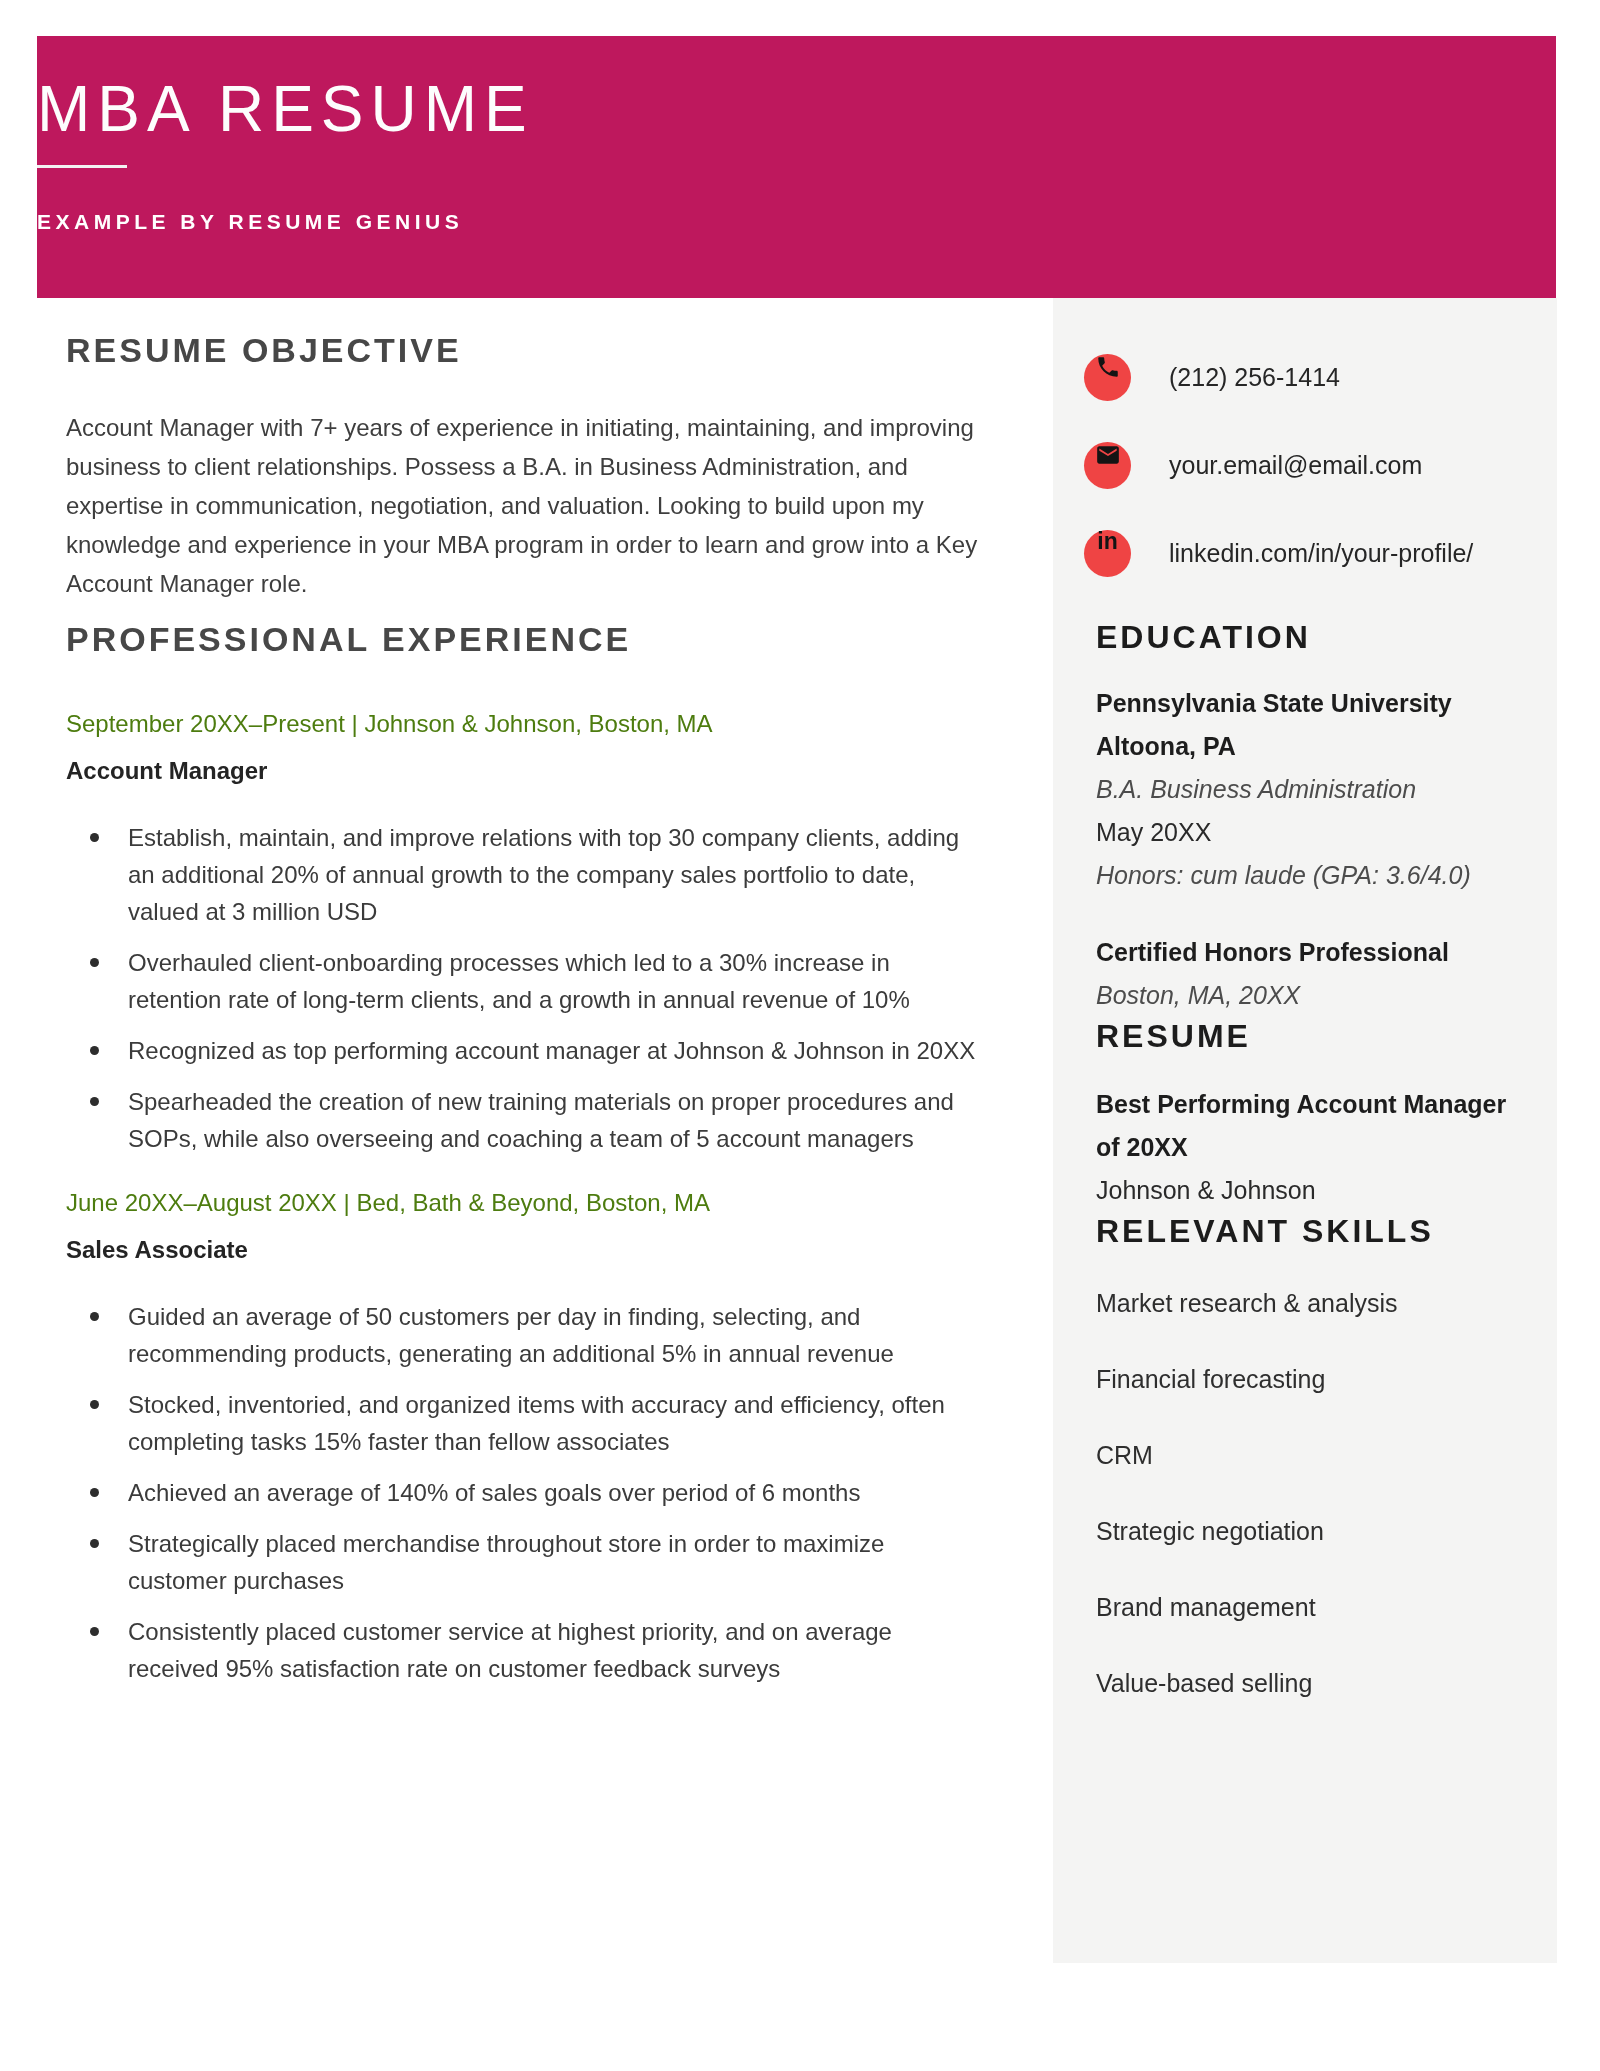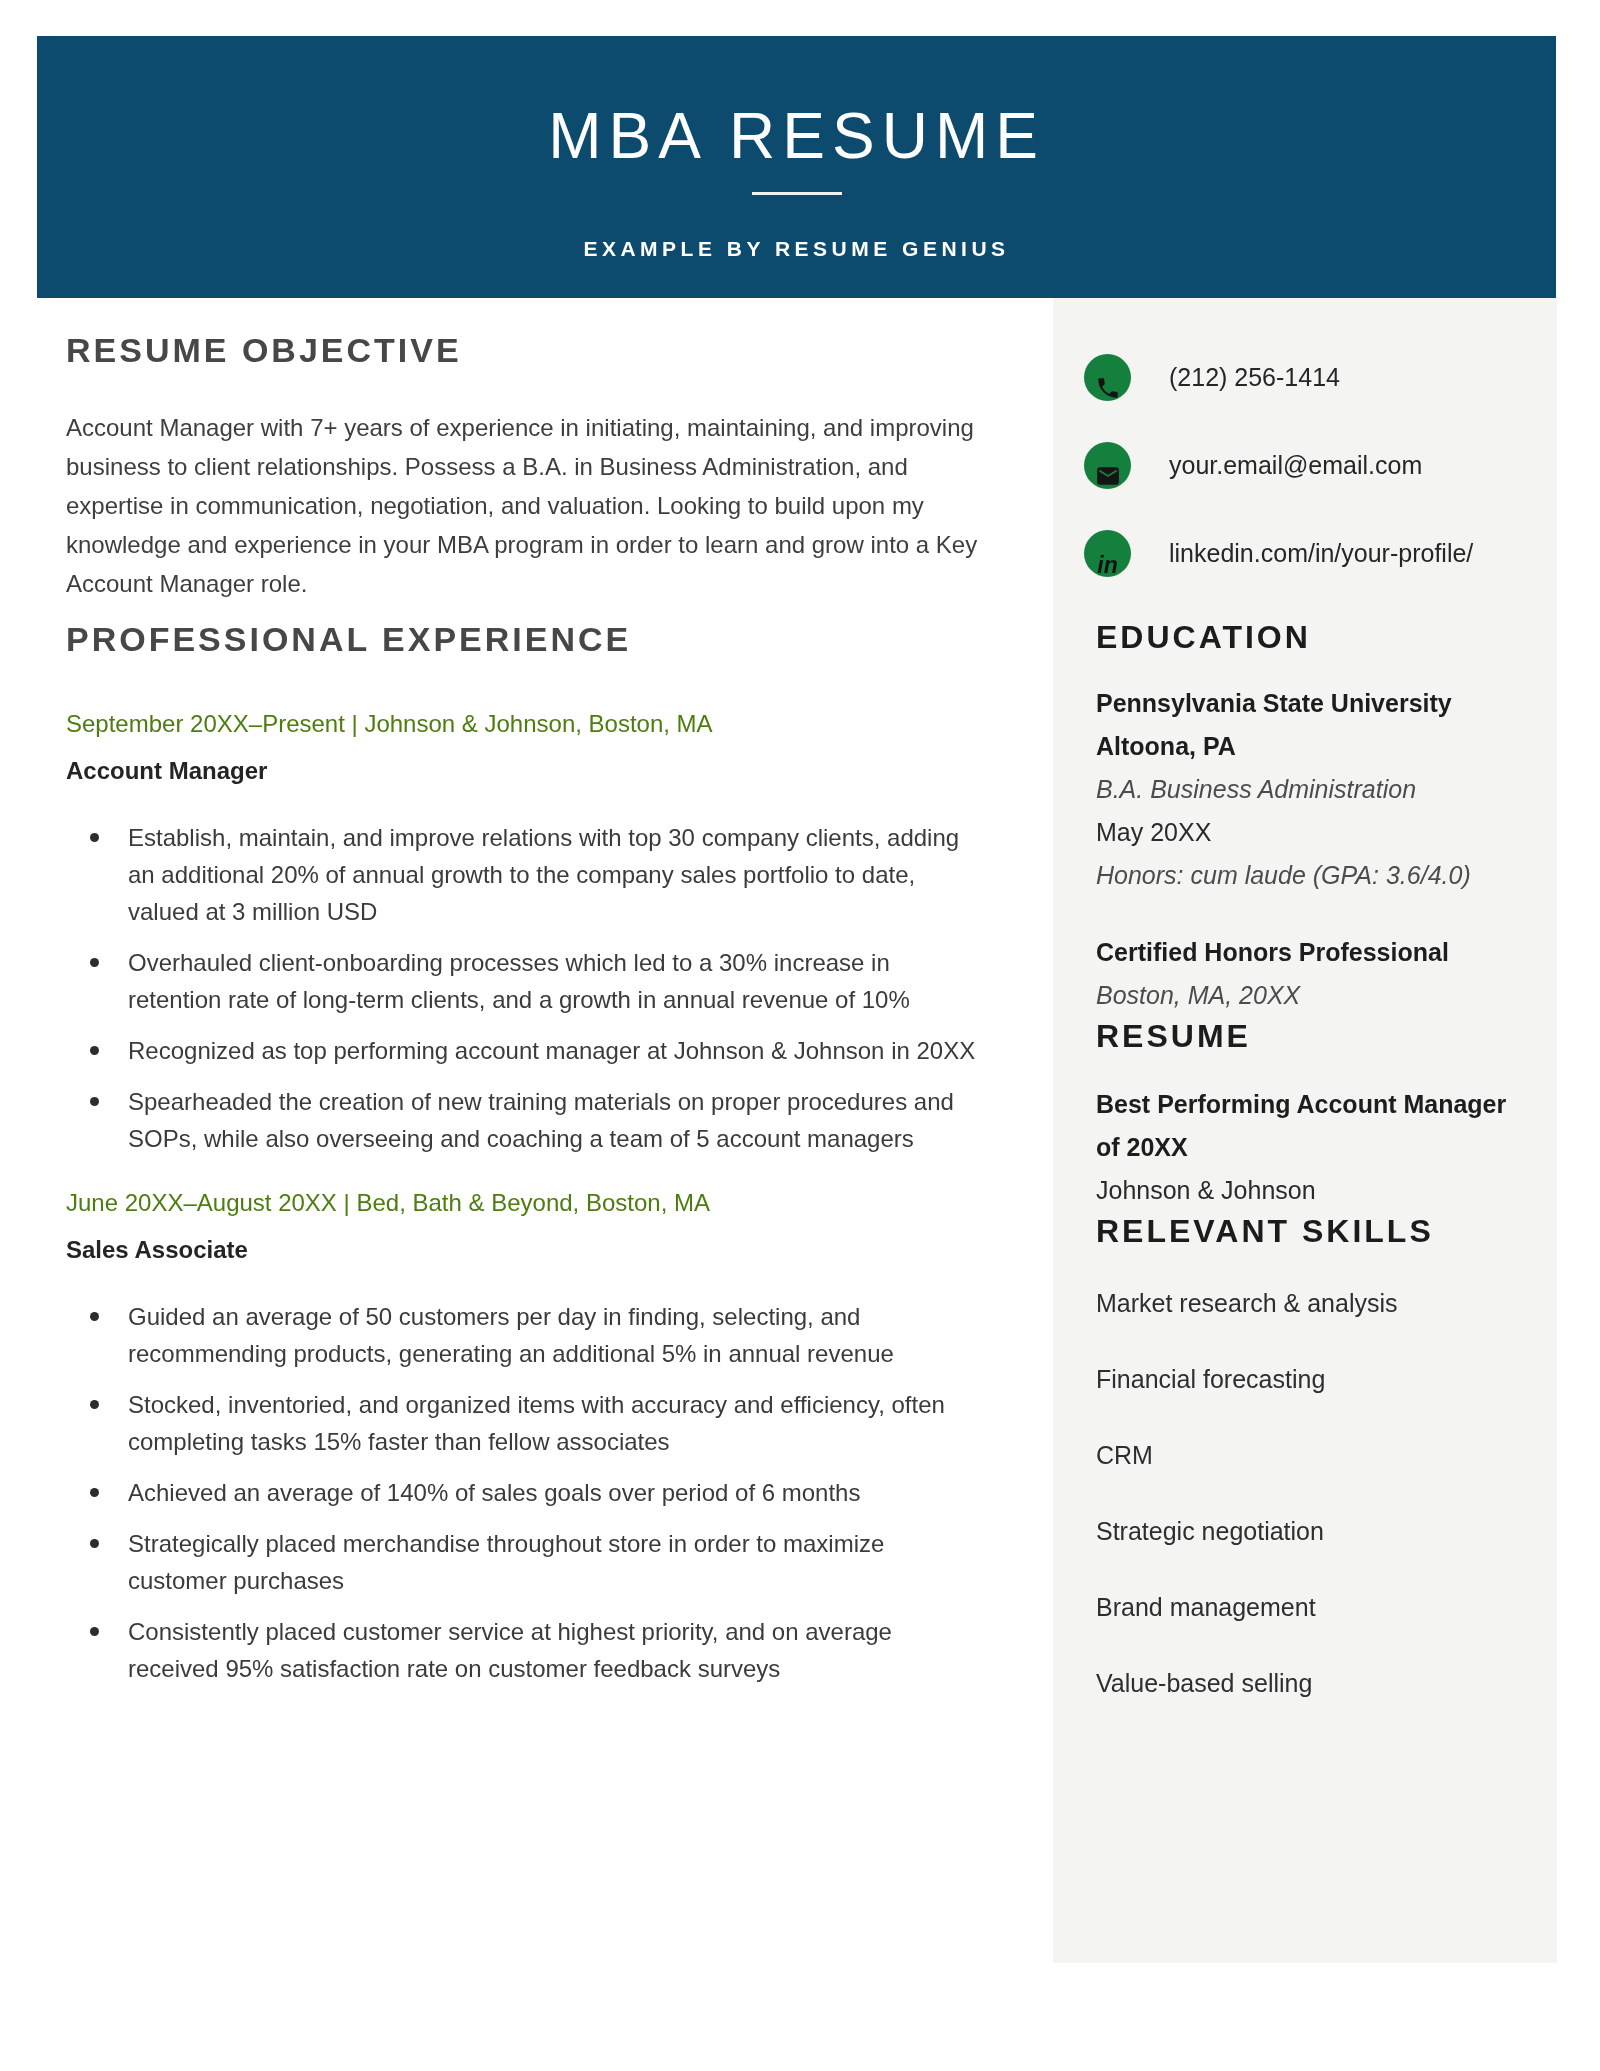--- a/index.html
+++ b/index.html
@@ -11,26 +11,26 @@
     background: #ffffff;
     font-family: "Liberation Sans", sans-serif;
     overflow: hidden;
   }
 
   
   .banner {
     position: absolute;
     left: 37px; top: 36px;
     width: 1519px; height: 262px;
-    background: #0c4a6e;
+    background: #be185d;
     color: #ffffff;
     display: flex;
     flex-direction: column;
-    align-items: center;
-    padding-top: 68px;
+    align-items: flex-start;
+    padding-top: 41px;
   }
   .banner-title {
     font-size: 64px;
     font-weight: 300;
     letter-spacing: 7px;
     line-height: 1;
     color: #fdfdfd;
     white-space: nowrap;
   }
   .banner-underline {
@@ -120,25 +120,24 @@
   }
   .contact-row {
     display: flex;
     align-items: center;
     margin-bottom: 41px;
   }
   .contact-icon-circle {
     flex: none;
     width: 47px; height: 47px;
     border-radius: 50%;
-    background: #15803d;
+    background: #ef4444;
     display: flex;
-    align-items: flex-end;
+    align-items: flex-start;
     justify-content: center;
-    font-style: italic;
   }
   .contact-icon-circle svg { display: block; }
   .linkedin-glyph {
     font-size: 23px;
     font-weight: 800;
     color: #141414;
     letter-spacing: 0;
     line-height: 1;
   }
   .contact-text {

